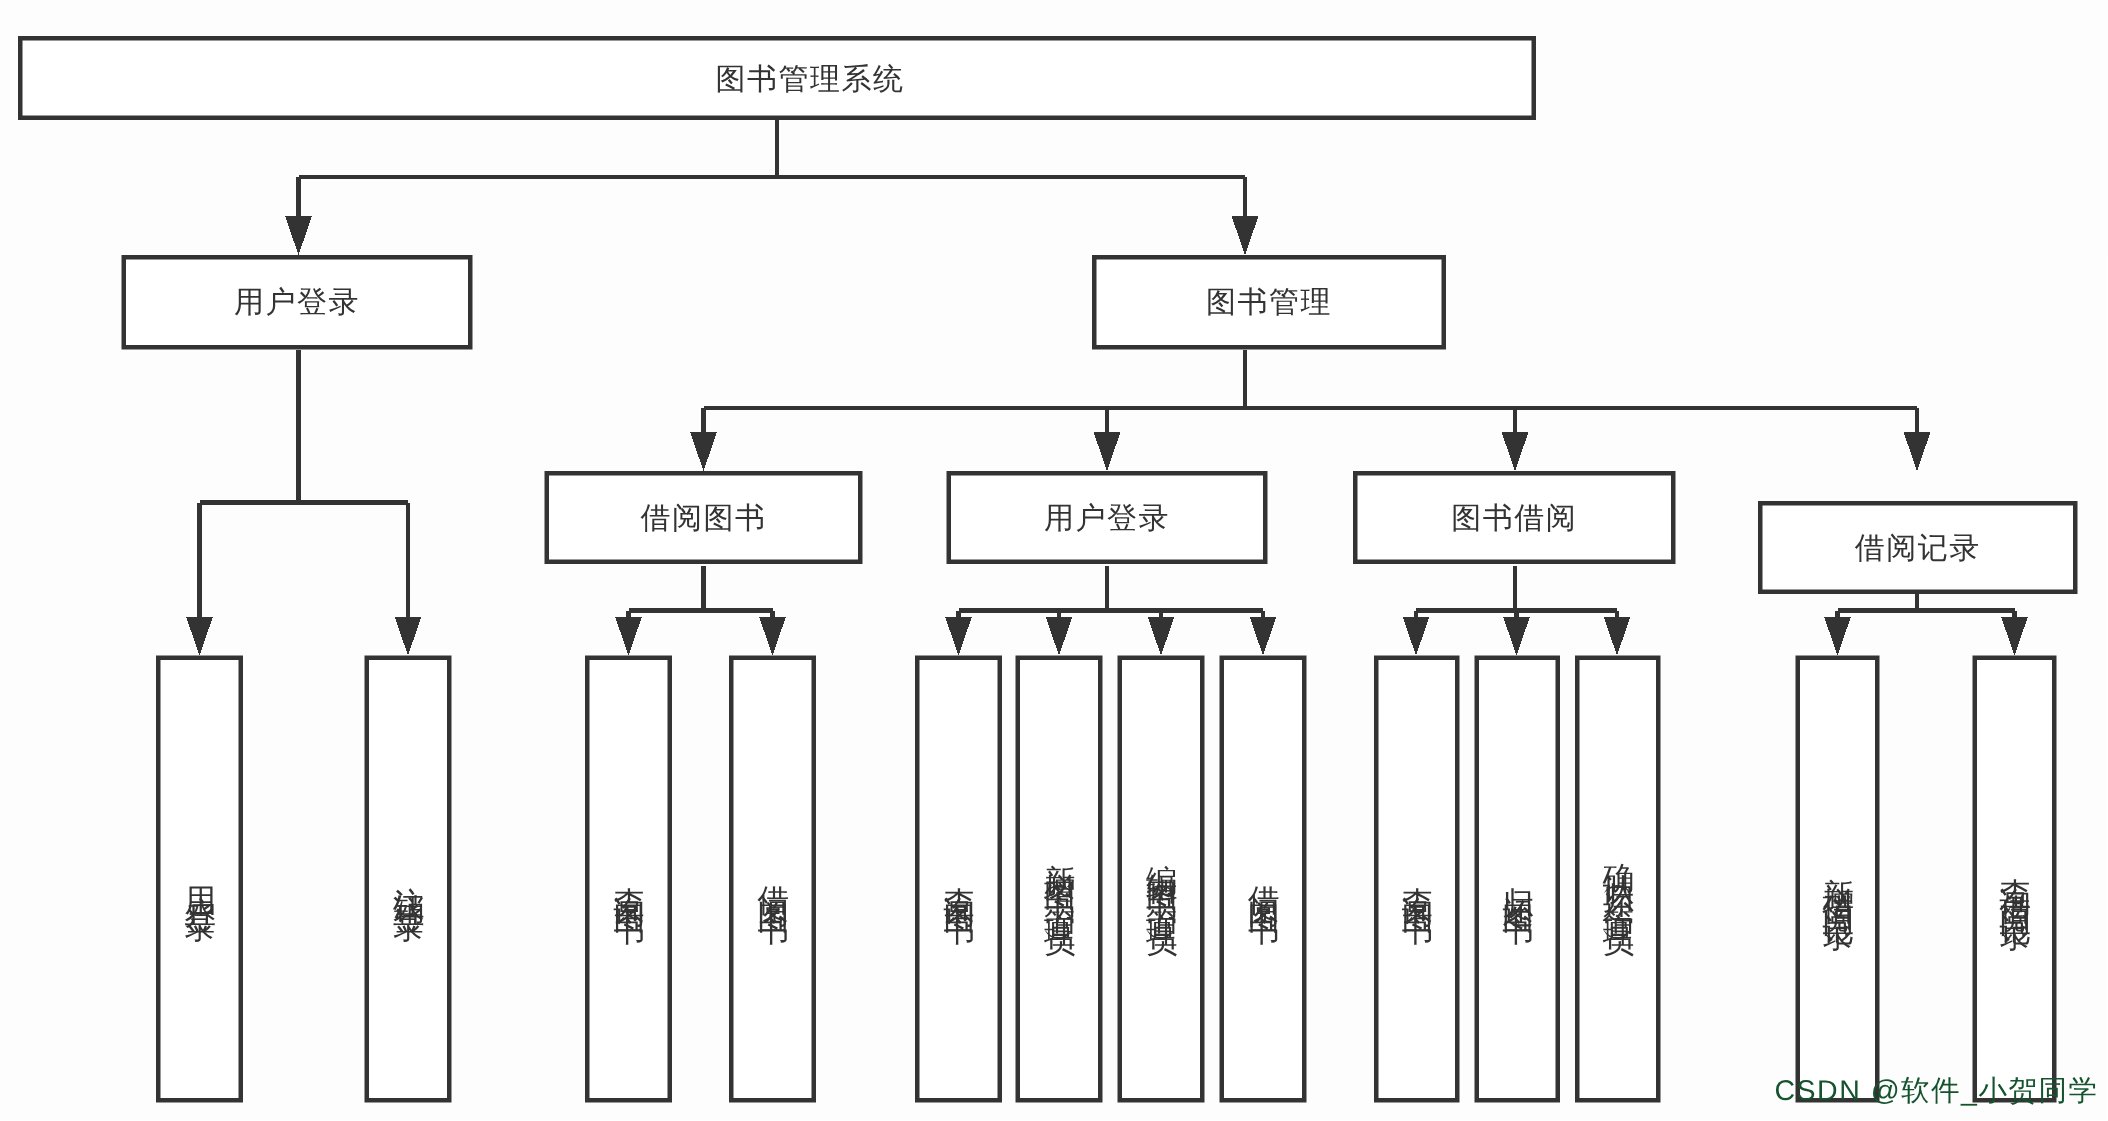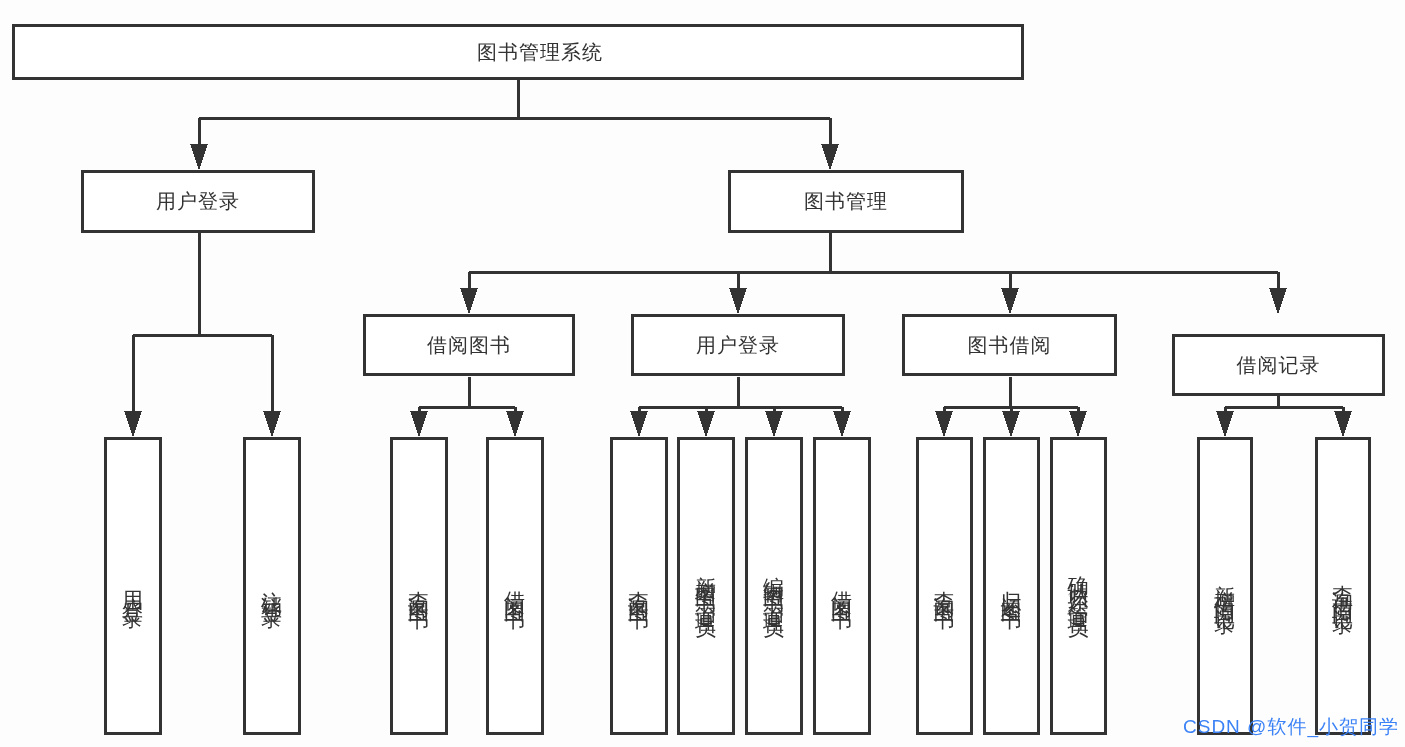--- a/index.html
+++ b/index.html
@@ -39,21 +39,21 @@
     font-size: 21px;
     line-height: 1;
     letter-spacing: 6px;
     padding: 4px 0;
   }
   .watermark {
     position: absolute;
     left: 1183px;
     top: 714px;
     font-size: 19px;
-    color: #3b82f6;
+    color: #14532d;
     letter-spacing: 1px;
     white-space: nowrap;
     z-index: 5;
   }
 </style>
 </head>
 <body>
 
 <div class="stage">
 

